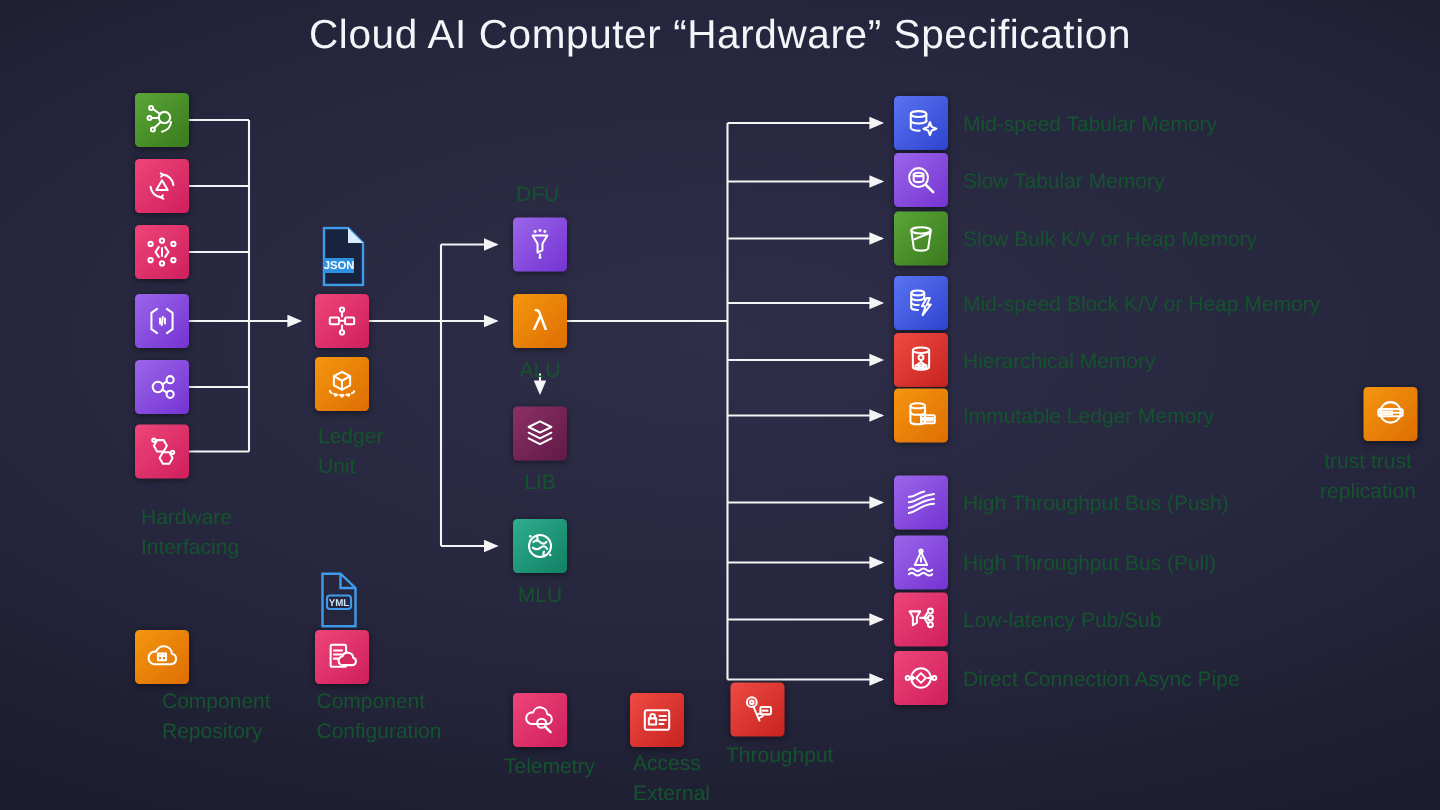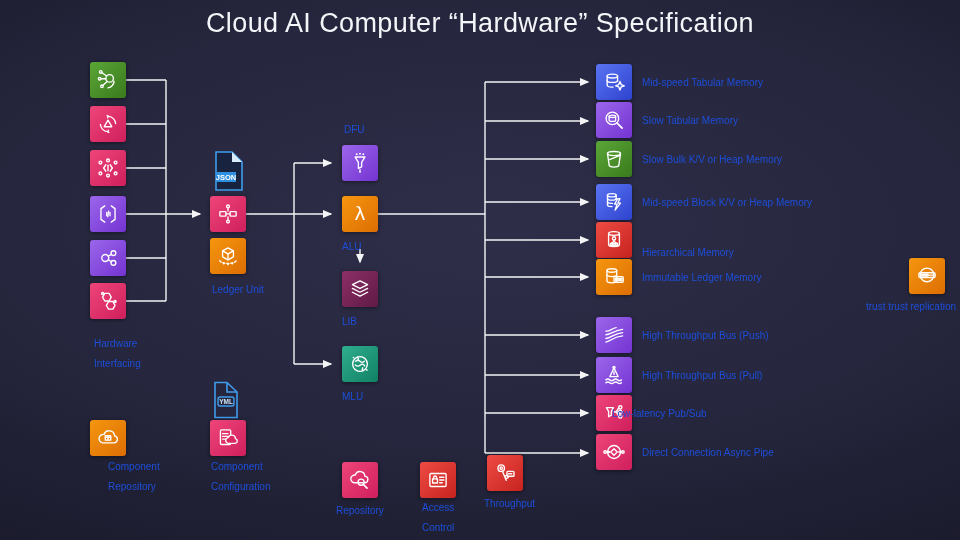--- a/index.html
+++ b/index.html
@@ -21,23 +21,23 @@
   .c-green {background:linear-gradient(135deg,#5aa637,#3a7a1d);}
   .c-pink  {background:linear-gradient(135deg,#ee4579,#cf1f5d);}
   .c-purple{background:linear-gradient(135deg,#9b66ea,#7433d2);}
   .c-orange{background:linear-gradient(135deg,#f5960f,#dd6e03);}
   .c-blue  {background:linear-gradient(135deg,#5a74f2,#2e43cf);}
   .c-red   {background:linear-gradient(135deg,#ef4b44,#c7231f);}
   .c-teal  {background:linear-gradient(135deg,#2fae8d,#118065);}
   .c-maroon{background:linear-gradient(135deg,#8d2f68,#5f1a45);}
   .tile svg{display:block;}
   .g{stroke:#fff;stroke-width:1.25;fill:none;stroke-linecap:round;stroke-linejoin:round;}
-  .lbl{position:absolute;font-size:10px;line-height:19px;color:#1d4ed8;white-space:nowrap;}
+  .lbl{position:absolute;font-size:14px;line-height:19px;color:#14532d;white-space:nowrap;}
   .lbl.wrap{white-space:normal;line-height:20px;}
-  .lbl.ctr{text-align:left;}
+  .lbl.ctr{text-align:center;}
   .wires{position:absolute;left:0;top:0;}
 </style>
 </head>
 <body>
 
 <div class="title">Cloud AI Computer “Hardware” Specification</div>
 
 <svg class="wires" width="960" height="540">
   <defs>
     <marker id="arr" markerWidth="8" markerHeight="8" refX="6" refY="3" orient="auto">
@@ -252,21 +252,21 @@
       <path d="M7,6 V16.3 a5,1.7 0 0 0 10,0 V6"></path>
     <circle cx="12" cy="10.5" r="1.5"></circle>
       <path d="M12,12 V13.3"></path>
     <path d="M12,13.3 L9.5,15"></path>
       <path d="M12,13.3 L14.5,15"></path>
     <rect x="8.6" y="15.2" width="1.8" height="1.8"></rect>
       <rect x="11.1" y="15.2" width="1.8" height="1.8"></rect>
       <rect x="13.6" y="15.2" width="1.8" height="1.8"></rect>
   </svg>
 </div>
-<div class="lbl" style="left:642px;top:243px">Hierarchical Memory</div>
+<div class="lbl" style="left:642px;top:231px">Hierarchical Memory</div>
 
 <div class="tile c-orange" style="left:596px;top:259px">
   <svg width="26" height="26" viewBox="0 0 24 24" class="g">
     <ellipse cx="10" cy="6" rx="4.5" ry="1.6"></ellipse>
       <path d="M5.5,6 V15.8 a4.5,1.6 0 0 0 9,0 V6"></path>
     <path d="M5.5,10 a4.5,1.6 0 0 0 9,0"></path>
     <rect x="12" y="11.8" width="8.5" height="5" rx="0.8"></rect>
     <rect x="13.3" y="13.5" width="1.6" height="1.6"></rect>
       <rect x="15.5" y="13.5" width="1.6" height="1.6"></rect>
       <rect x="17.7" y="13.5" width="1.6" height="1.6"></rect>
@@ -300,21 +300,21 @@
     <path d="M5,7 H11.5 L9.5,10.5 V14 L7,15.5 V10.5 Z"></path>
     <path d="M11.5,11 H14"></path>
       <path d="M14,11 L16.3,7.3"></path>
       <path d="M14,11 L16.3,14.7"></path>
       <path d="M14,11 H16.3"></path>
     <circle cx="17.8" cy="6.8" r="1.5"></circle>
       <circle cx="17.8" cy="11" r="1.5"></circle>
       <circle cx="17.8" cy="15.2" r="1.5"></circle>
   </svg>
 </div>
-<div class="lbl" style="left:612px;top:404px">Low-latency Pub/Sub</div>
+<div class="lbl" style="left:642px;top:404px">Low-latency Pub/Sub</div>
 
 <div class="tile c-pink" style="left:596px;top:434px">
   <svg width="26" height="26" viewBox="0 0 24 24" class="g">
     <circle cx="12" cy="12" r="6"></circle>
     <path d="M12,9 L15,12 L12,15 L9,12 Z"></path>
     <circle cx="3.8" cy="12" r="1.2"></circle>
       <path d="M5,12 H7.8"></path>
       <path d="M7,11.2 L7.9,12 L7,12.8"></path>
     <circle cx="20.2" cy="12" r="1.2"></circle>
       <path d="M16.2,12 H19"></path>
@@ -362,33 +362,33 @@
 </div>
 <div class="lbl wrap" style="left:211px;top:457px;width:110px">Component Configuration</div>
 
 <div class="tile c-pink" style="left:342px;top:462px">
   <svg width="26" height="26" viewBox="0 0 24 24" class="g">
     <path d="M6.5,14.5 h9.5 a3,3 0 0 0 0.5,-6 a4.5,4.5 0 0 0 -8.8,-1.1 a3.5,3.5 0 0 0 -1.2,7.1 Z"></path>
     <circle cx="13" cy="14" r="2.8"></circle>
       <path d="M15.1,16.1 L18.5,19.5" stroke-width="1.5"></path>
   </svg>
 </div>
-<div class="lbl" style="left:336px;top:501px">Repository</div>
+<div class="lbl" style="left:336px;top:501px">Telemetry</div>
 
 <div class="tile c-red" style="left:420px;top:462px">
   <svg width="26" height="26" viewBox="0 0 24 24" class="g">
     <rect x="4.5" y="6" width="15" height="12" rx="1.2"></rect>
     <rect x="7" y="11" width="4.5" height="3.8"></rect>
       <path d="M7.9,11 V9.7 a1.4,1.4 0 0 1 2.8,0 V11"></path>
     <path d="M13.5,9.5 H17.5"></path>
       <path d="M13.5,12 H17.5"></path>
       <path d="M13.5,14.5 H16"></path>
   </svg>
 </div>
-<div class="lbl wrap" style="left:422px;top:498px;width:62px">Access Control</div>
+<div class="lbl wrap" style="left:422px;top:498px;width:62px">Access External</div>
 
 <div class="tile c-red" style="left:487px;top:455px">
   <svg width="26" height="26" viewBox="0 0 24 24" class="g">
     <circle cx="8.5" cy="7.5" r="3"></circle>
       <circle cx="8.5" cy="7.5" r="1.1"></circle>
     <path d="M9.5,10.2 L13.2,18.8"></path>
       <path d="M11.8,15.2 L14.2,14"></path>
       <path d="M12.8,17.3 L15.2,16.1"></path>
     <rect x="13.8" y="10.5" width="6.5" height="4.5" rx="0.8"></rect>
       <path d="M15.2,12.7 h1"></path>

